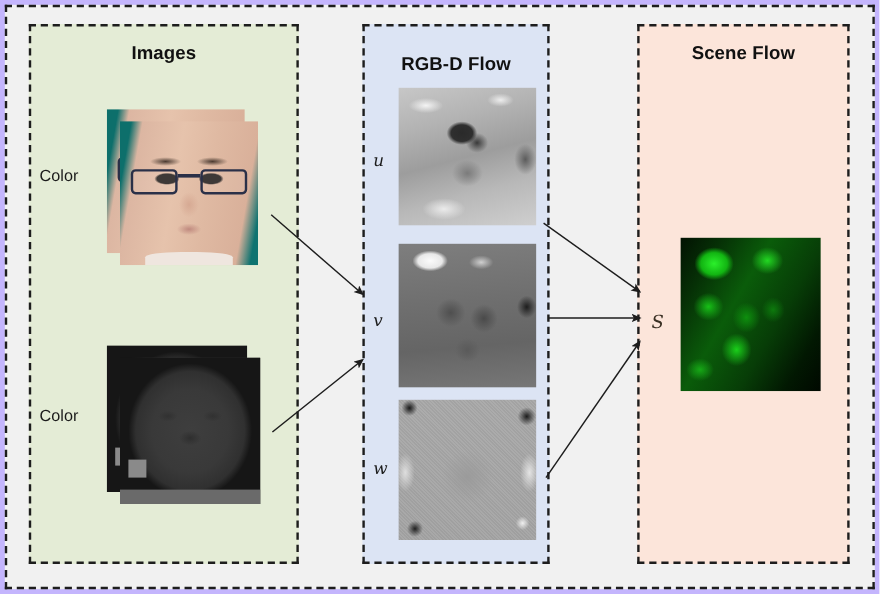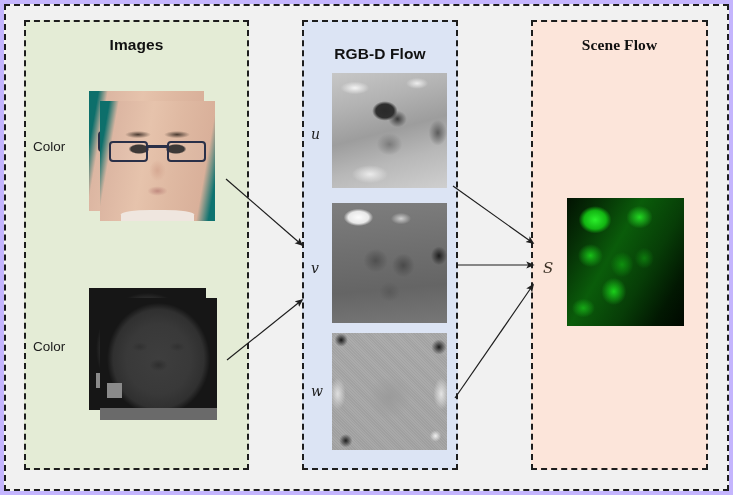--- a/index.html
+++ b/index.html
@@ -292,21 +292,21 @@
 
   <div class="thumb" style="left: 332px; top: 203px; width: 115px; height: 120px;">
     <div class="flow-v"></div>
   </div>
 
   <div class="thumb" style="left: 332px; top: 333px; width: 115px; height: 117px;">
     <div class="flow-w"></div>
   </div>
 
   <div class="panel" id="panel-sceneflow">
-    <div class="panel-title" style="top: 14px; font-family: Liberation Serif, serif;">Scene Flow</div>
+    <div class="panel-title" style="top: 14px;">Scene Flow</div>
   </div>
 
   <div class="math-label" id="label-S" style="left: 543px; top: 259px;">S</div>
 
   <div class="thumb" style="left: 567px; top: 198px; width: 117px; height: 128px;">
     <div class="flow-s"></div>
   </div>
 
   <svg id="arrow-layer" viewBox="0 0 733 495">
     <defs>

